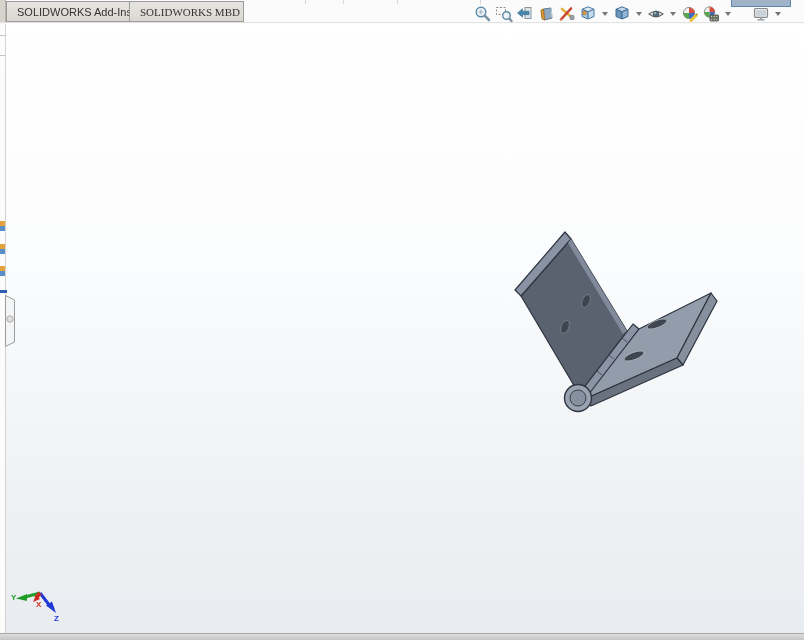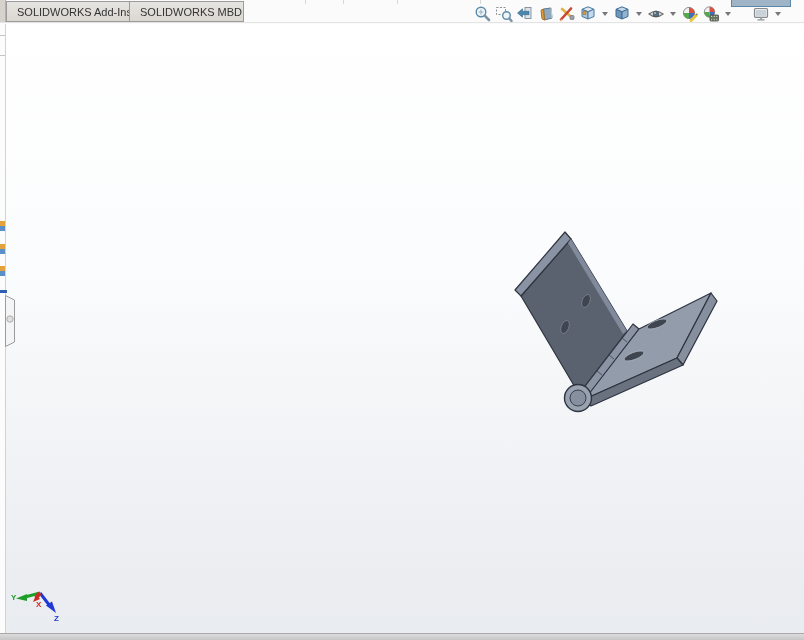--- a/index.html
+++ b/index.html
@@ -18,21 +18,21 @@
     background:#d6d3cc;border-right:1px solid #b5b2ab;box-sizing:border-box;
   }
   .cm-tab{
     position:absolute;top:1px;height:21px;line-height:21px;
     background:linear-gradient(180deg,#e6e4e0 0%,#dbd8d2 100%);
     border:1px solid #9b9b9b;box-sizing:border-box;
     font-size:11px;color:#333;text-align:center;
     padding:0 10px;cursor:default;white-space:nowrap;
   }
   .cm-tab.t1{left:6px;width:124px;}
-  .cm-tab.t2{left:129px;width:115px;}
+  .cm-tab.t2{left:129px;width:115px;font-family:Liberation Serif, serif;}
   .row-underline{
     position:absolute;left:0;top:22px;width:804px;height:1px;background:#e3e3e3;
   }
   .top-tick{position:absolute;top:0;width:1px;height:4px;background:#d8d8d8;}
   .top-chip{
     position:absolute;left:731px;top:0;width:60px;height:7px;
     background:#9fb5c7;border:1px solid #5c87a8;border-top:none;box-sizing:border-box;
   }
   
   .headsup{

